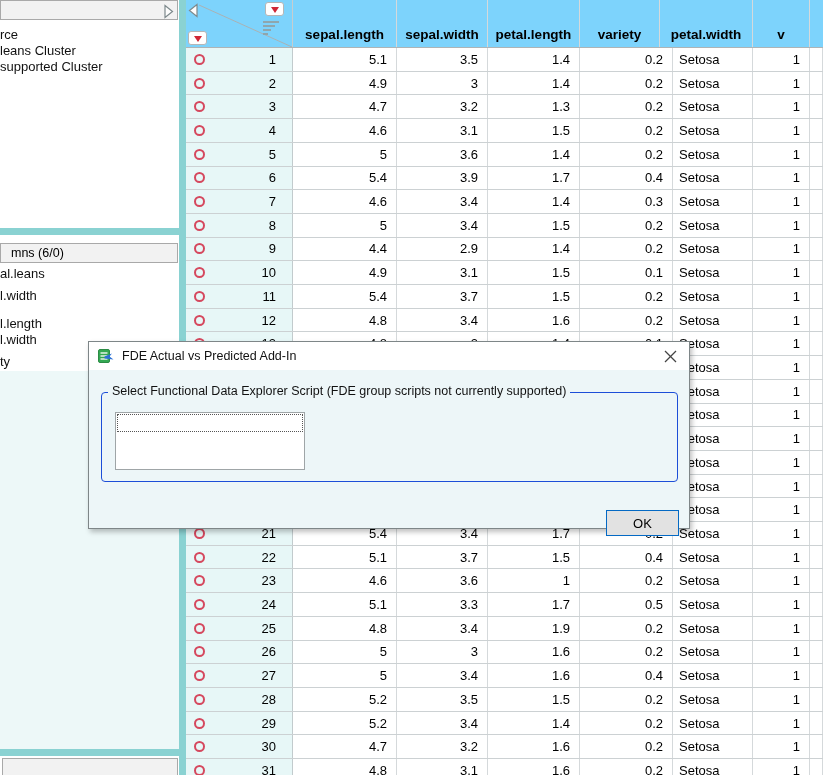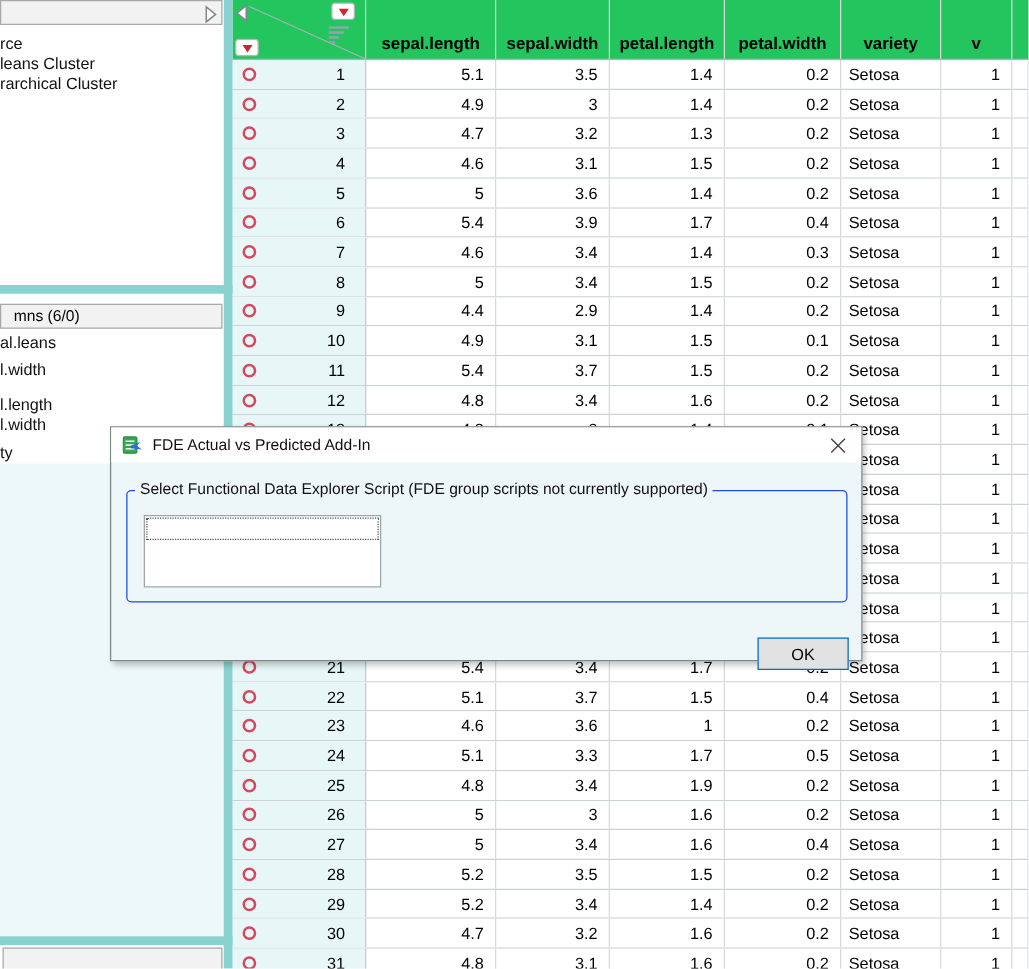--- a/index.html
+++ b/index.html
@@ -20,21 +20,21 @@
   .ci-1 { top:266px; } .ci-2 { top:288px; } .ci-3 { top:316px; } .ci-4 { top:332px; } .ci-5 { top:354px; }
   .side-tint { position:absolute; left:0; top:371px; width:179px; height:378px; background:#edf8f8; }
 
   
   .vsplit { position:absolute; left:179px; top:0; width:7px; height:775px; background:#8ad2d2; }
   .hband  { position:absolute; left:0; width:186px; height:7px; background:#8ad2d2; }
   .hb-1 { top:228px; } .hb-2 { top:749px; }
 
   
   .table-area { position:absolute; left:186px; top:0; width:637px; height:775px; background:#fff; }
-  .thead { display:flex; height:48px; background:#22c55e; border-bottom:1px solid #aeb4b6; }
+  .thead { display:flex; height:48px; background:#7dd3fc; border-bottom:1px solid #aeb4b6; }
   .th { border-right:1px solid #d5d9db; display:flex; align-items:flex-end; justify-content:center;
         font-weight:bold; font-size:13.5px; color:#000; padding-bottom:5px; } .w-c1 { width:104px; } .w-c2 { width:91px; } .w-c3 { width:92px; }
   .w-c4 { width:93px; } .w-c5 { width:80px; } .w-c6 { width:57px; } .w-c7 { width:13px; border-right:none; }
   .corner { width:107px; position:relative; border-right:1px solid #c6cdcf; }
   .corner svg.diag { position:absolute; left:0; top:0; }
   .collapse-arrow { position:absolute; left:2px; top:3px; }
   .redtri-btn { position:absolute; width:19px; height:14px; background:#fff; border:1px solid #b6b6b6;
                 border-radius:3px; display:flex; align-items:center; justify-content:center; }
   .rtb-cols { right:8px; top:2px; } .rtb-rows { left:2px; top:31px; }
   .redtri { width:0; height:0; border:4px solid transparent; border-top:6px solid #cf2635; margin-top:5px; }
@@ -93,22 +93,22 @@
             <i class="fb3"></i>
             <i class="fb4"></i>
         </div>
         <div class="redtri-btn rtb-rows">
           <span class="redtri"></span>
         </div>
       </div>
       <div class="th w-c1">sepal.length</div>
       <div class="th w-c2">sepal.width</div>
       <div class="th w-c3">petal.length</div>
+      <div class="th w-c5">variety</div>
       <div class="th w-c4">petal.width</div>
-      <div class="th w-c5">variety</div>
       <div class="th w-c6">v</div>
       <div class="th w-c7"></div>
     </div>
     <div>
     <div class="tr">
       <div class="rowhead">
         <span class="circ"></span>
         <span class="num">1</span>
       </div>
       <div class="td w-c1">5.1</div>
@@ -543,21 +543,21 @@
   </div>
 
   <div class="sidebar">
     <div class="panel-hdr hdr-top">
       <svg class="tri-right" width="11" height="15">
         <path d="M2 1.5 L9.5 7.5 L2 13.5 Z" fill="#fdfdfd" stroke="#7d898c" stroke-width="1.2"></path>
       </svg>
     </div>
     <div class="side-item si-1">rce</div>
     <div class="side-item si-2">leans Cluster</div>
-    <div class="side-item si-3">rarchical Cluster</div>
+    <div class="side-item si-3">supported Cluster</div>
 
     <div class="panel-hdr hdr-cols">mns (6/0)</div>
     <div class="side-item ci-1">al.leans</div>
     <div class="side-item ci-2">l.width</div>
     <div class="side-item ci-3">l.length</div>
     <div class="side-item ci-4">l.width</div>
     <div class="side-item ci-5">ty</div>
 
     <div class="side-tint"></div>
     <div class="panel-hdr hdr-rows"></div>

